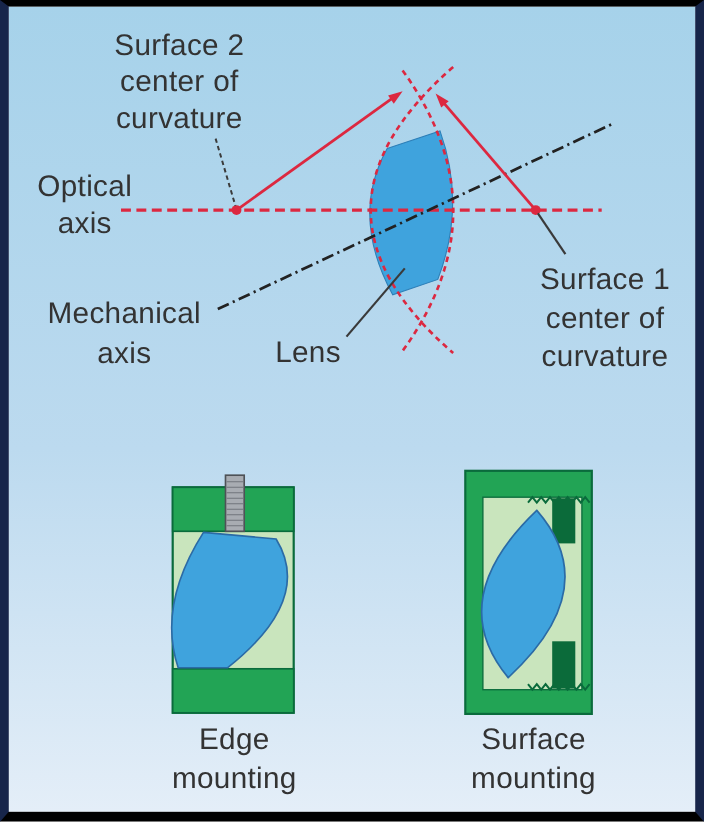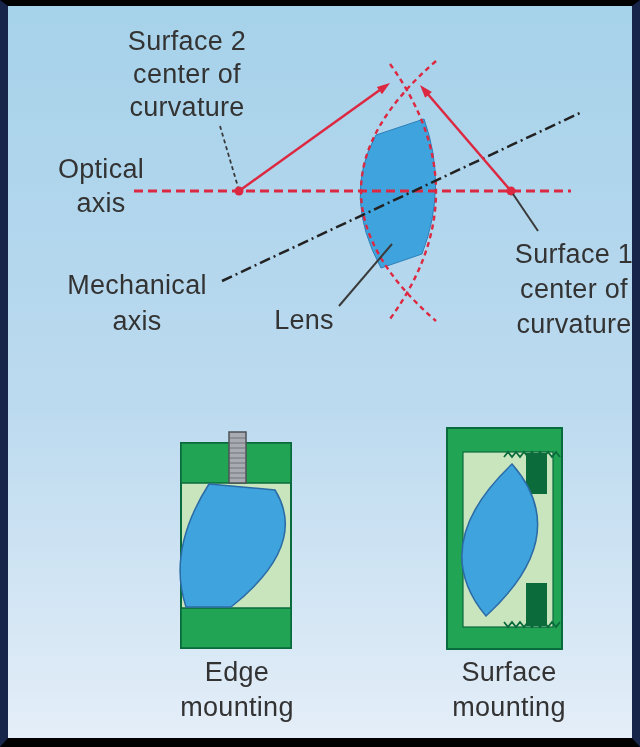--- a/index.html
+++ b/index.html
@@ -2,21 +2,21 @@
 <html><head>
 <meta charset="utf-8">
 <style>
   html,body{margin:0;padding:0;background:#fff;}
   .frame{
     width:640px;height:747px;box-sizing:border-box;
     border-style:solid;
     border-width:6px 8px 9px 8px;
     border-color:#000 #17254a #000 #17254a;
     background:linear-gradient(to bottom,#a6d2ea 0%,#bcdaef 55%,#e4eef8 100%);
-    position:relative;overflow:hidden;padding-left:24px;
+    position:relative;overflow:hidden;
   }
   svg{display:block;}
   text{
     font-family:"Liberation Sans", sans-serif;
     font-size:27px;
     fill:#333333;
     letter-spacing:0.3px;
   }
 </style>
 </head>

